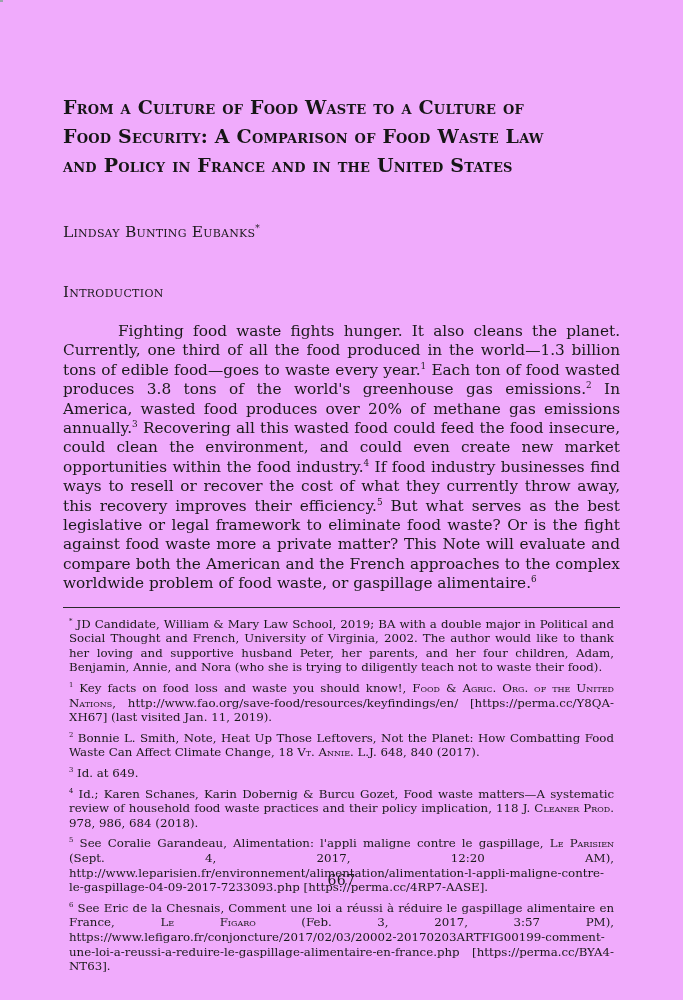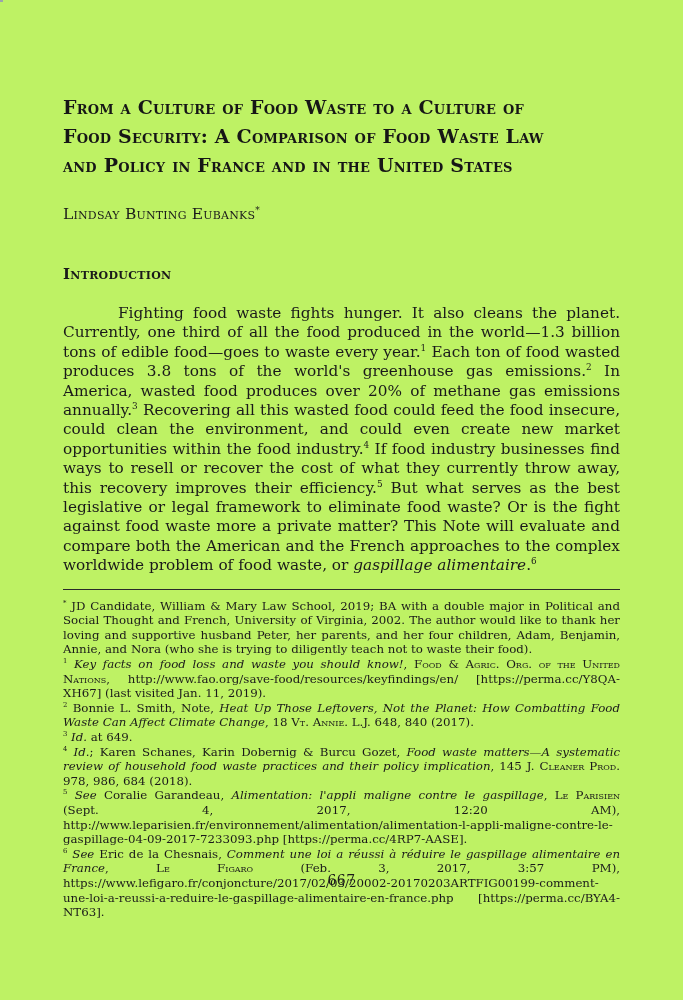--- a/index.html
+++ b/index.html
@@ -5,21 +5,21 @@
   html, body {
     margin: 0;
     padding: 0;
     background: #e9e9e9;
   }
   .page {
     position: relative;
     width: 683px;
     height: 1000px;
     margin: 0 auto;
-    background: #bef264;
+    background: #f0abfc;
     color: #1a1a1a;
     font-family: "DejaVu Serif", serif;
     overflow: hidden;
   }
   .content {
     position: absolute;
     left: 63px;
     top: 0;
     width: 557px;
   }
@@ -27,60 +27,60 @@
     margin: 93px 0 0 0;
     font-size: 19px;
     font-weight: 600;
     line-height: 29px;
     font-variant: small-caps;
     letter-spacing: 0.2px;
     color: #161616;
   }
   .title-line { display: block; white-space: nowrap; }
   .author {
-    margin-top: 25px;
+    margin-top: 43px;
     font-size: 15.5px;
     font-variant: small-caps;
     letter-spacing: 0.2px;
   }
   .section-heading {
     margin: 42px 0 16px 0;
     font-size: 15px;
-    font-weight: bold;
+    font-weight: normal;
     font-variant: small-caps;
     letter-spacing: 0.3px;
   }
   .body-para {
     margin: 21px 0 0 0;
     font-size: 15.3px;
     line-height: 19.4px;
     text-align: justify;
     text-indent: 55px;
   }
   sup, .sup {
     font-size: 0.58em;
     vertical-align: super;
     line-height: 0;
   }
-  .run-italic { font-style: italic; }
+  .run-italic { }
   .run-smallcaps { font-variant: small-caps; }
   .footnote-rule {
     margin: 13px 0 0 0;
     border: none;
     border-top: 1.2px solid #2a2a2a;
     width: 557px;
   }
   .footnotes {
     margin-top: 9px;
     font-size: 11.8px;
     line-height: 14.6px;
     text-align: justify;
     overflow-wrap: break-word;
   }
-  .footnote { margin: 0; }
+  .footnote { margin: 6px; }
   .page-number {
     position: absolute;
     left: 0;
     top: 872px;
     width: 683px;
     text-align: center;
     font-size: 14px;
     letter-spacing: 0.5px;
   }
   .scan-artifact {
@@ -112,21 +112,21 @@
 
     <p class="body-para"><span>Fighting food waste fights hunger. It also cleans the planet. Currently, one third of all the food produced in the world—1.3 billion tons of edible food—goes to waste every year.</span><sup>1</sup><span> Each ton of food wasted produces 3.8 tons of the world's greenhouse gas emissions.</span><sup>2</sup><span> In America, wasted food produces over 20% of methane gas emissions annually.</span><sup>3</sup><span> Recovering all this wasted food could feed the food insecure, could clean the environment, and could even create new market opportunities within the food industry.</span><sup>4</sup><span> If food industry businesses find ways to resell or recover the cost of what they currently throw away, this recovery improves their efficiency.</span><sup>5</sup><span> But what serves as the best legislative or legal framework to eliminate food waste? Or is the fight against food waste more a private matter? This Note will evaluate and compare both the American and the French approaches to the complex worldwide problem of food waste, or </span><span class="run-italic">gaspillage alimentaire</span><span>.</span><sup>6</sup></p>
 
     <hr class="footnote-rule">
 
     <div class="footnotes">
       <p class="footnote"><sup>*</sup><span> JD Candidate, William &amp; Mary Law School, 2019; BA with a double major in Political and Social Thought and French, University of Virginia, 2002. The author would like to thank her loving and supportive husband Peter, her parents, and her four children, Adam, Benjamin, Annie, and Nora (who she is trying to diligently teach not to waste their food).</span></p>
       <p class="footnote"><sup>1</sup><span> </span><span class="run-italic">Key facts on food loss and waste you should know!</span><span>, </span><span class="run-smallcaps">Food &amp; Agric. Org. of the United Nations</span><span>, http://www.fao.org/save-food/resources/keyfindings/en/ [https://perma.cc/Y8QA-XH67] (last visited Jan. 11, 2019).</span></p>
       <p class="footnote"><sup>2</sup><span> Bonnie L. Smith, Note, </span><span class="run-italic">Heat Up Those Leftovers, Not the Planet: How Combatting Food Waste Can Affect Climate Change</span><span>, 18 </span><span class="run-smallcaps">Vt. Annie. L.J.</span><span> 648, 840 (2017).</span></p>
       <p class="footnote"><sup>3</sup><span> </span><span class="run-italic">Id.</span><span> at 649.</span></p>
-      <p class="footnote"><sup>4</sup><span> </span><span class="run-italic">Id.</span><span>; Karen Schanes, Karin Dobernig &amp; Burcu Gozet, </span><span class="run-italic">Food waste matters—A systematic review of household food waste practices and their policy implication</span><span>, 145 </span><span class="run-smallcaps">J. Cleaner Prod.</span><span> 978, 986, 684 (2018).</span></p>
+      <p class="footnote"><sup>4</sup><span> </span><span class="run-italic">Id.</span><span>; Karen Schanes, Karin Dobernig &amp; Burcu Gozet, </span><span class="run-italic">Food waste matters—A systematic review of household food waste practices and their policy implication</span><span>, 118 </span><span class="run-smallcaps">J. Cleaner Prod.</span><span> 978, 986, 684 (2018).</span></p>
       <p class="footnote"><sup>5</sup><span> </span><span class="run-italic">See</span><span> Coralie Garandeau, </span><span class="run-italic">Alimentation: l'appli maligne contre le gaspillage</span><span>, </span><span class="run-smallcaps">Le Parisien</span><span> (Sept. 4, 2017, 12:20 AM), http://www.leparisien.fr/environnement/alimentation/alimentation-l-appli-maligne-contre-le-gaspillage-04-09-2017-7233093.php [https://perma.cc/4RP7-AASE].</span></p>
       <p class="footnote"><sup>6</sup><span> </span><span class="run-italic">See</span><span> Eric de la Chesnais, </span><span class="run-italic">Comment une loi a réussi à réduire le gaspillage alimentaire en France</span><span>, </span><span class="run-smallcaps">Le Figaro</span><span> (Feb. 3, 2017, 3:57 PM), https://www.lefigaro.fr/conjoncture/2017/02/03/20002-20170203ARTFIG00199-comment-une-loi-a-reussi-a-reduire-le-gaspillage-alimentaire-en-france.php [https://perma.cc/BYA4-NT63].</span></p>
     </div>
 
   </main>
 
   <div class="page-number">667</div>
 </div>
 
 </body></html>

